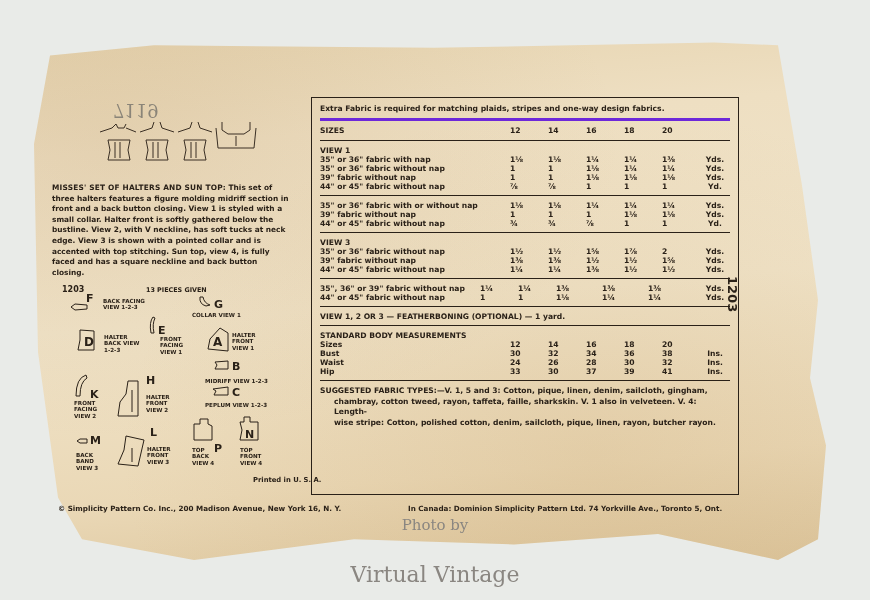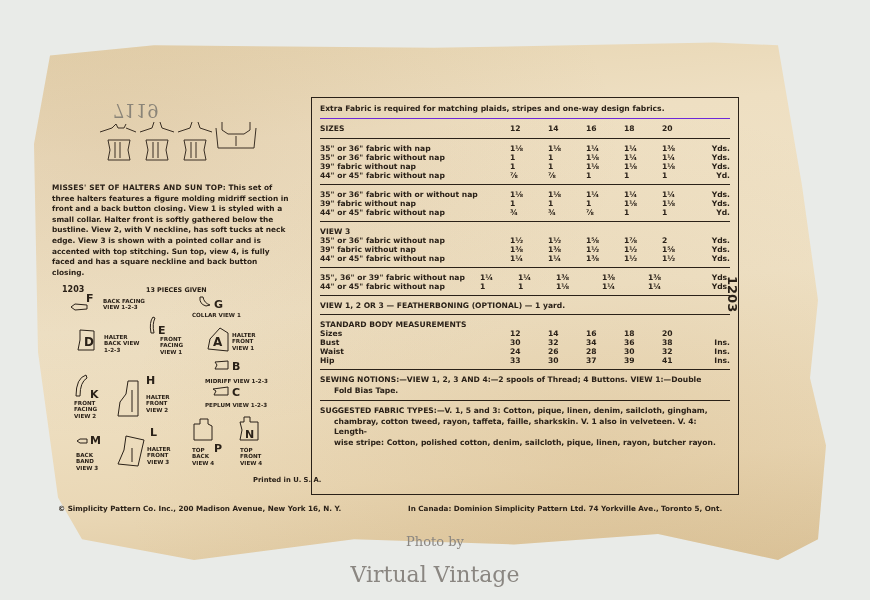--- a/index.html
+++ b/index.html
@@ -39,40 +39,40 @@
   .piece .letter { font-size: 11px; font-weight: bold; }
   .piece svg { display: block; }
   .printed { position: absolute; left: 218px; top: 476px; font-size: 6.8px; font-weight: bold; padding-left: 35px; }
   .footer-left { position: absolute; left: 58px; top: 504px; font-size: 7.2px; font-weight: bold; }
   .footer-right { position: absolute; left: 408px; top: 504px; font-size: 7.2px; font-weight: bold; }
   .table-box {
     position: absolute; left: 311px; top: 97px; width: 428px; height: 398px;
     border: 1.5px solid #2a2118; padding: 2px 8px;
     font-size: 7.6px; font-weight: bold; color: #2a2118;
   }
-  .tb-head { padding: 4px 0 5px; border-bottom: 1px solid #6d28d9; }
+  .tb-head { padding: 4px 0 5px; border-bottom: 3px solid #6d28d9; }
   .row { display: flex; height: 9px; line-height: 9px; }
   .row .lbl { width: 190px; white-space: nowrap; }
   .row .c { width: 38px; text-align: left; }
-  .row .u { width: 30px; text-align: right; margin-left: auto; }
+  .row .u { width: 30px; text-align: center; margin-left: auto; }
   .sec { padding: 5px 0 4px; border-bottom: 1px solid #2a2118; }
   .sec:last-child { border-bottom: none; }
   .sizes-row { height: 14px; line-height: 14px; }
   .para { line-height: 10.5px; padding-left: 0; }
   .para .ind { padding-left: 14px; }
   .side-num {
     position: absolute; left: 740px; top: 276px;
     font-size: 13px; font-weight: bold; color: #2a2118;
     transform: rotate(90deg); transform-origin: left top;
   }
   .watermark {
     position: absolute; left: 0; width: 870px; text-align: center;
     font-family: "DejaVu Serif", serif; color: #8a8681;
   }
-  .wm1 { top: 534px; font-size: 13px; }
+  .wm1 { top: 516px; font-size: 15px; }
   .wm2 { top: 562px; font-size: 22px; }
 </style>
 </head>
 <body>
 
 <div class="envelope"></div>
 
 <div class="handnum">7119</div>
 
 <svg class="sketches" viewBox="0 0 160 42" fill="none" stroke="#3a2f24" stroke-width="1">
@@ -206,20 +206,21 @@
     <span class="lbl">SIZES</span>
     <span class="c">12</span>
     <span class="c">14</span>
     <span class="c">16</span>
     <span class="c">18</span>
     <span class="c">20</span>
     <span class="u"></span>
   </div>
 
   <div class="sec">
+    <div class="row">VIEW 1</div>
     <div class="row">
         <span class="lbl">35" or 36" fabric with nap</span>
         <span class="c">1⅛</span>
         <span class="c">1⅛</span>
         <span class="c">1¼</span>
         <span class="c">1¼</span>
         <span class="c">1⅜</span>
         <span class="u">Yds.</span>
       </div>
     <div class="row">
@@ -370,24 +371,20 @@
         <span class="lbl">Hip</span>
         <span class="c">33</span>
         <span class="c">30</span>
         <span class="c">37</span>
         <span class="c">39</span>
         <span class="c">41</span>
         <span class="u">Ins.</span>
       </div>
   </div>
 
-  <div class="sec para">
-    <div>SEWING NOTIONS:—VIEW 1, 2, 3 AND 4:—2 spools of Thread; 4 Buttons. VIEW 1:—Double</div>
-    <div class="ind">Fold Bias Tape.</div>
-  </div>
 
   <div class="sec para">
     <div>SUGGESTED FABRIC TYPES:—V. 1, 5 and 3: Cotton, pique, linen, denim, sailcloth, gingham,</div>
     <div class="ind">chambray, cotton tweed, rayon, taffeta, faille, sharkskin. V. 1 also in velveteen. V. 4: Length-</div>
     <div class="ind">wise stripe: Cotton, polished cotton, denim, sailcloth, pique, linen, rayon, butcher rayon.</div>
   </div>
 </div>
 
 <div class="side-num">1203</div>
 

